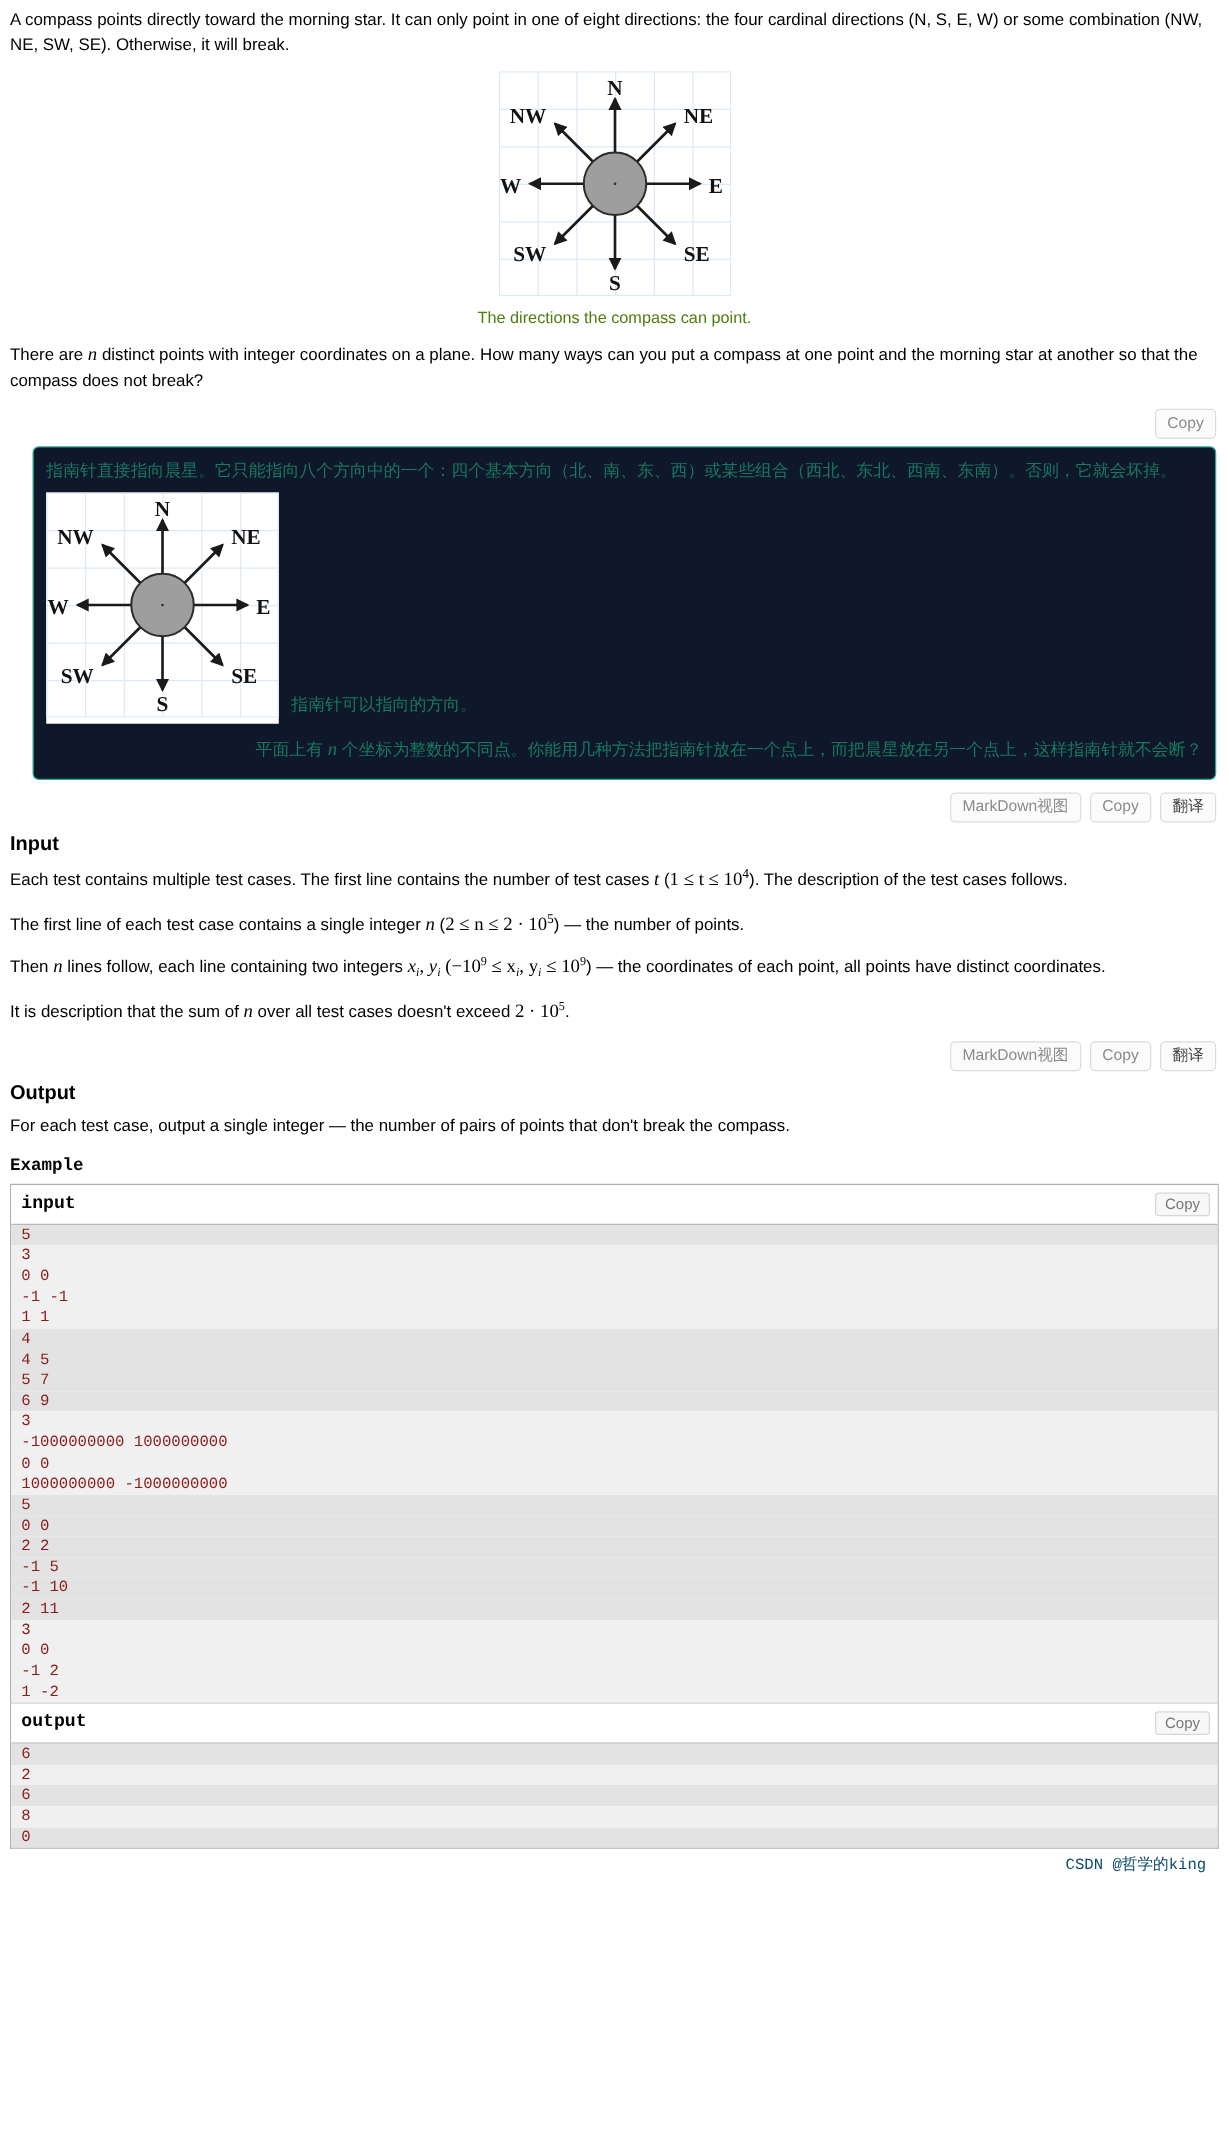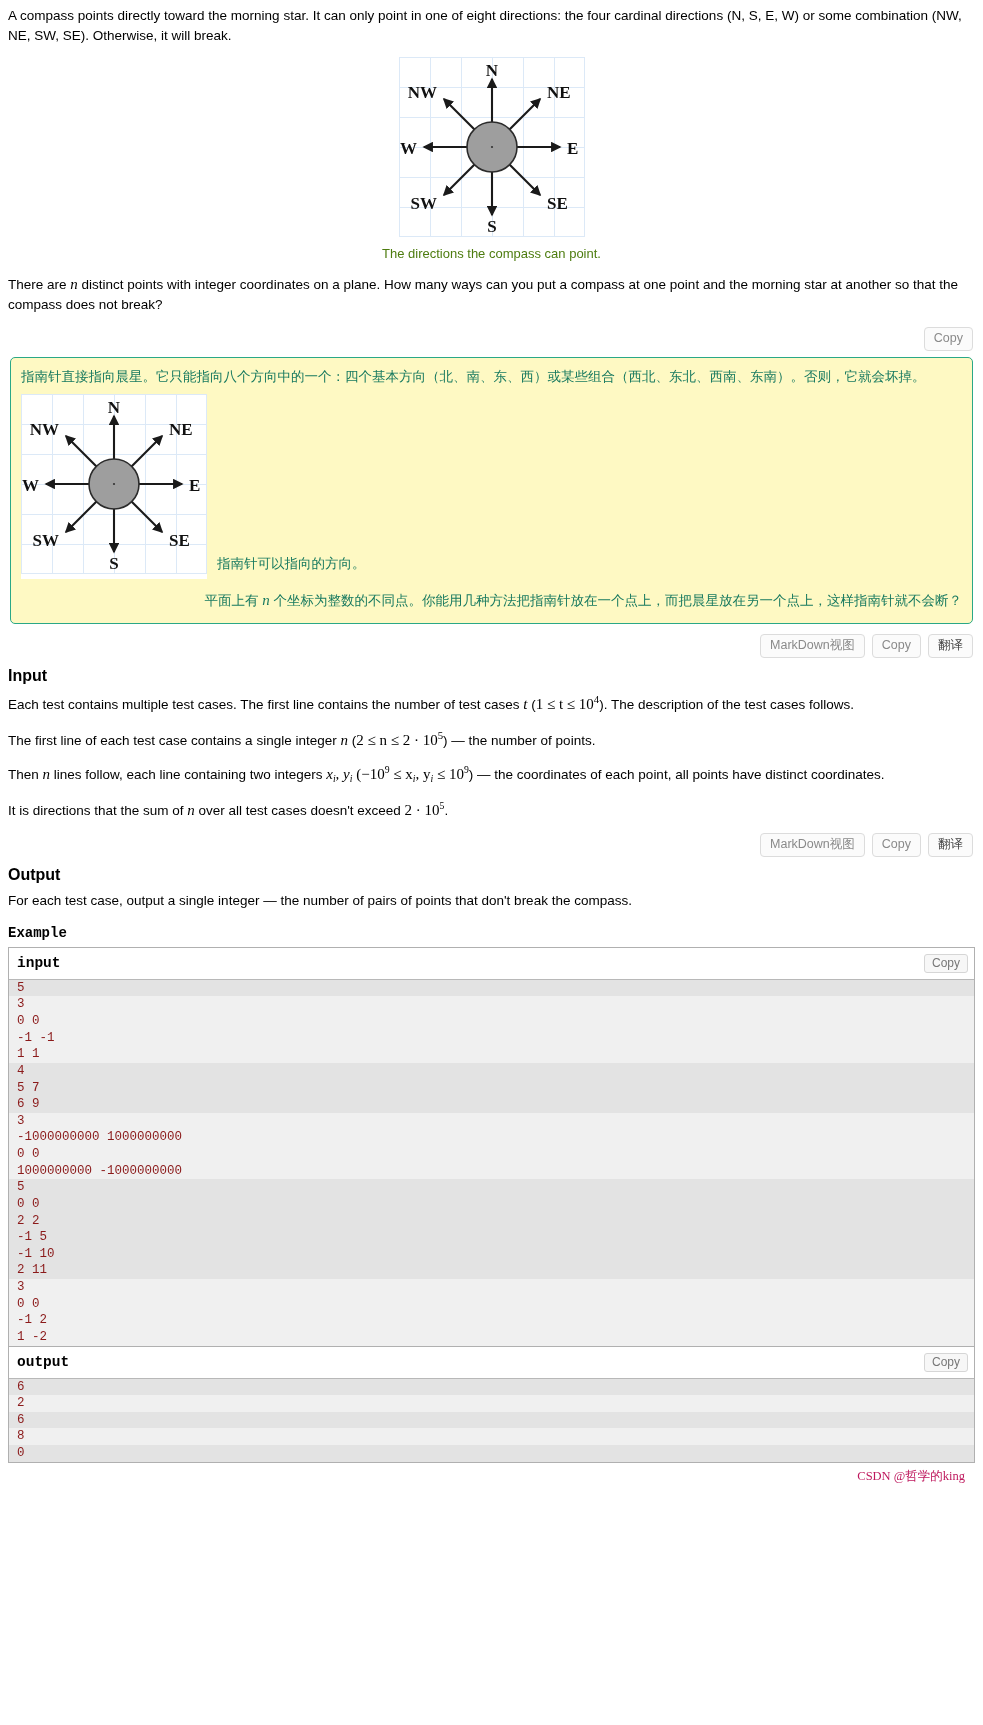--- a/index.html
+++ b/index.html
@@ -56,23 +56,23 @@
     cursor: pointer;
     line-height: 1.2;
     white-space: nowrap;
   }
   .btn.dark { color: #444; }
 
   
   .trans-panel {
     border: 1px solid #2aa887;
     border-radius: 5px;
-    background: #fef9c3;
+    background: #0f172a;
     padding: 9px 10px 10px 10px;
-    margin: 0 2px 0 2px;
+    margin: 0 2px 0 18px;
     color: #17795f;
   }
   .trans-panel p { margin: 0 0 6px 0; line-height: 1.55; font-size: 13.5px; }
   .trans-fig-row { display: flex; align-items: flex-end; gap: 10px; }
   .trans-caption-inline { font-size: 13.5px; color: #17795f; padding-bottom: 6px; }
   .trans-last { margin-top: 10px !important; margin-bottom: 0 !important; text-align: right; }
 
   
   h3.sec {
     font-family: "Liberation Sans", sans-serif;
@@ -126,23 +126,23 @@
     line-height: 1.33;
   }
   .io-line { padding: 0 0 0 8px; white-space: pre; }
   .io-line.shade-a { background: #e3e3e3; }
   .io-line.shade-b { background: #f0f0f0; }
 
   .watermark {
     position: absolute;
     right: 10px;
     bottom: 4px;
-    font-family: Liberation Serif, serif;
+    font-family: Liberation Mono, monospace;
     font-size: 12.5px;
-    color: #be185d;
+    color: #0c4a6e;
   }
   .footer-strip { position: relative; height: 26px; }
 </style>
 </head>
 <body>
 
 <div class="page">
 
   <p class="stmt">A compass points directly toward the morning star. It can only point in one of eight directions: the four cardinal directions (N, S, E, W) or some combination (NW, NE, SW, SE). Otherwise, it will break.</p>
 
@@ -264,21 +264,21 @@
   </div>
 
   <h3 class="sec">Input</h3>
 
   <p class="stmt"><span>Each test contains multiple test cases. The first line contains the number of test cases </span><span class="mi">t</span><span> (</span><span class="mrel"><span>1 ≤ t ≤ 10</span><sup class="sp">4</sup></span><span>). The description of the test cases follows.</span></p>
 
   <p class="stmt"><span>The first line of each test case contains a single integer </span><span class="mi">n</span><span> (</span><span class="mrel"><span>2 ≤ n ≤ 2 · 10</span><sup class="sp">5</sup></span><span>) — the number of points.</span></p>
 
   <p class="stmt"><span>Then </span><span class="mi">n</span><span> lines follow, each line containing two integers </span><span class="mi">x</span><sub class="sb">i</sub><span class="mi">, y</span><sub class="sb">i</sub><span class="mrel"> (−10</span><sup class="sp">9</sup><span class="mrel"> ≤ x</span><sub class="sb">i</sub><span class="mrel">, y</span><sub class="sb">i</sub><span class="mrel"> ≤ 10</span><sup class="sp">9</sup><span>) — the coordinates of each point, all points have distinct coordinates.</span></p>
 
-  <p class="stmt"><span>It is directions that the sum of </span><span class="mi">n</span><span> over all test cases doesn't exceed </span><span class="mrel">2 · 10</span><sup class="sp">5</sup><span>.</span></p>
+  <p class="stmt"><span>It is description that the sum of </span><span class="mi">n</span><span> over all test cases doesn't exceed </span><span class="mrel">2 · 10</span><sup class="sp">5</sup><span>.</span></p>
 
   <div class="btn-row">
     <button class="btn">MarkDown视图</button>
     <button class="btn">Copy</button>
     <button class="btn dark">翻译</button>
   </div>
 
   <h3 class="sec">Output</h3>
   <p class="stmt">For each test case, output a single integer — the number of pairs of points that don't break the compass.</p>
 
@@ -289,20 +289,21 @@
       <span class="io-title">input</span>
       <button class="io-copy">Copy</button>
     </div>
     <div class="io-body" id="input-body">
         <div class="io-line shade-a">5</div>
         <div class="io-line shade-b">3</div>
         <div class="io-line shade-b">0 0</div>
         <div class="io-line shade-b">-1 -1</div>
         <div class="io-line shade-b">1 1</div>
         <div class="io-line shade-a">4</div>
+        <div class="io-line shade-a">4 5</div>
         <div class="io-line shade-a">5 7</div>
         <div class="io-line shade-a">6 9</div>
         <div class="io-line shade-b">3</div>
         <div class="io-line shade-b">-1000000000 1000000000</div>
         <div class="io-line shade-b">0 0</div>
         <div class="io-line shade-b">1000000000 -1000000000</div>
         <div class="io-line shade-a">5</div>
         <div class="io-line shade-a">0 0</div>
         <div class="io-line shade-a">2 2</div>
         <div class="io-line shade-a">-1 5</div>

